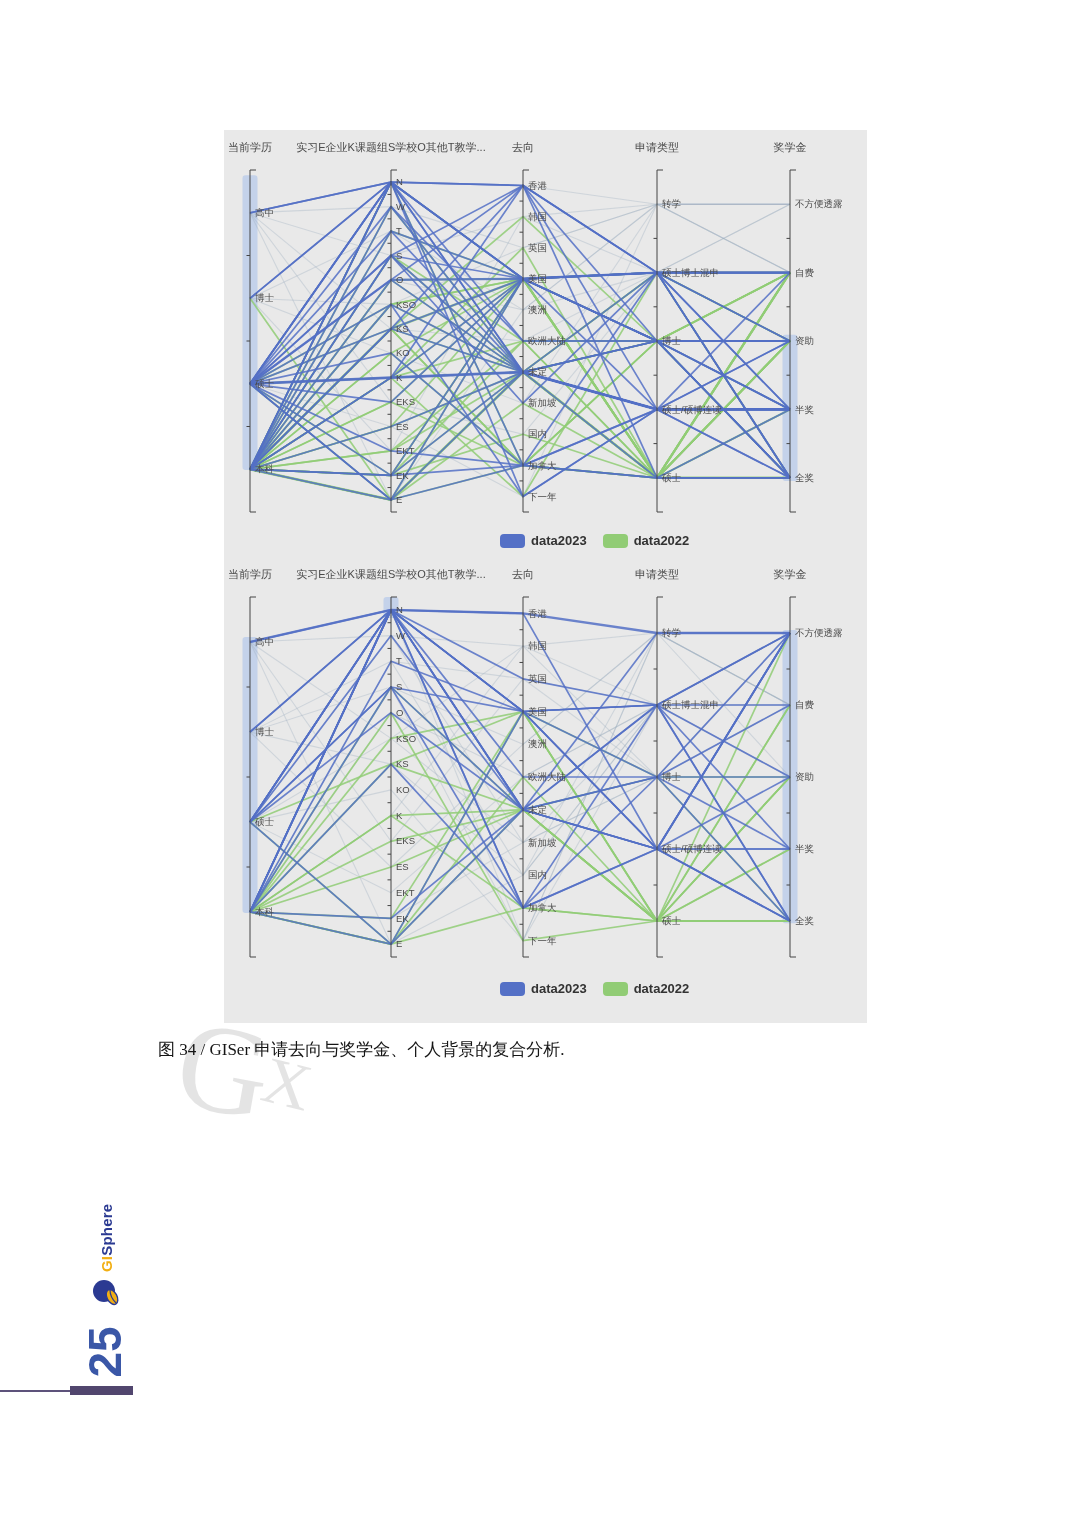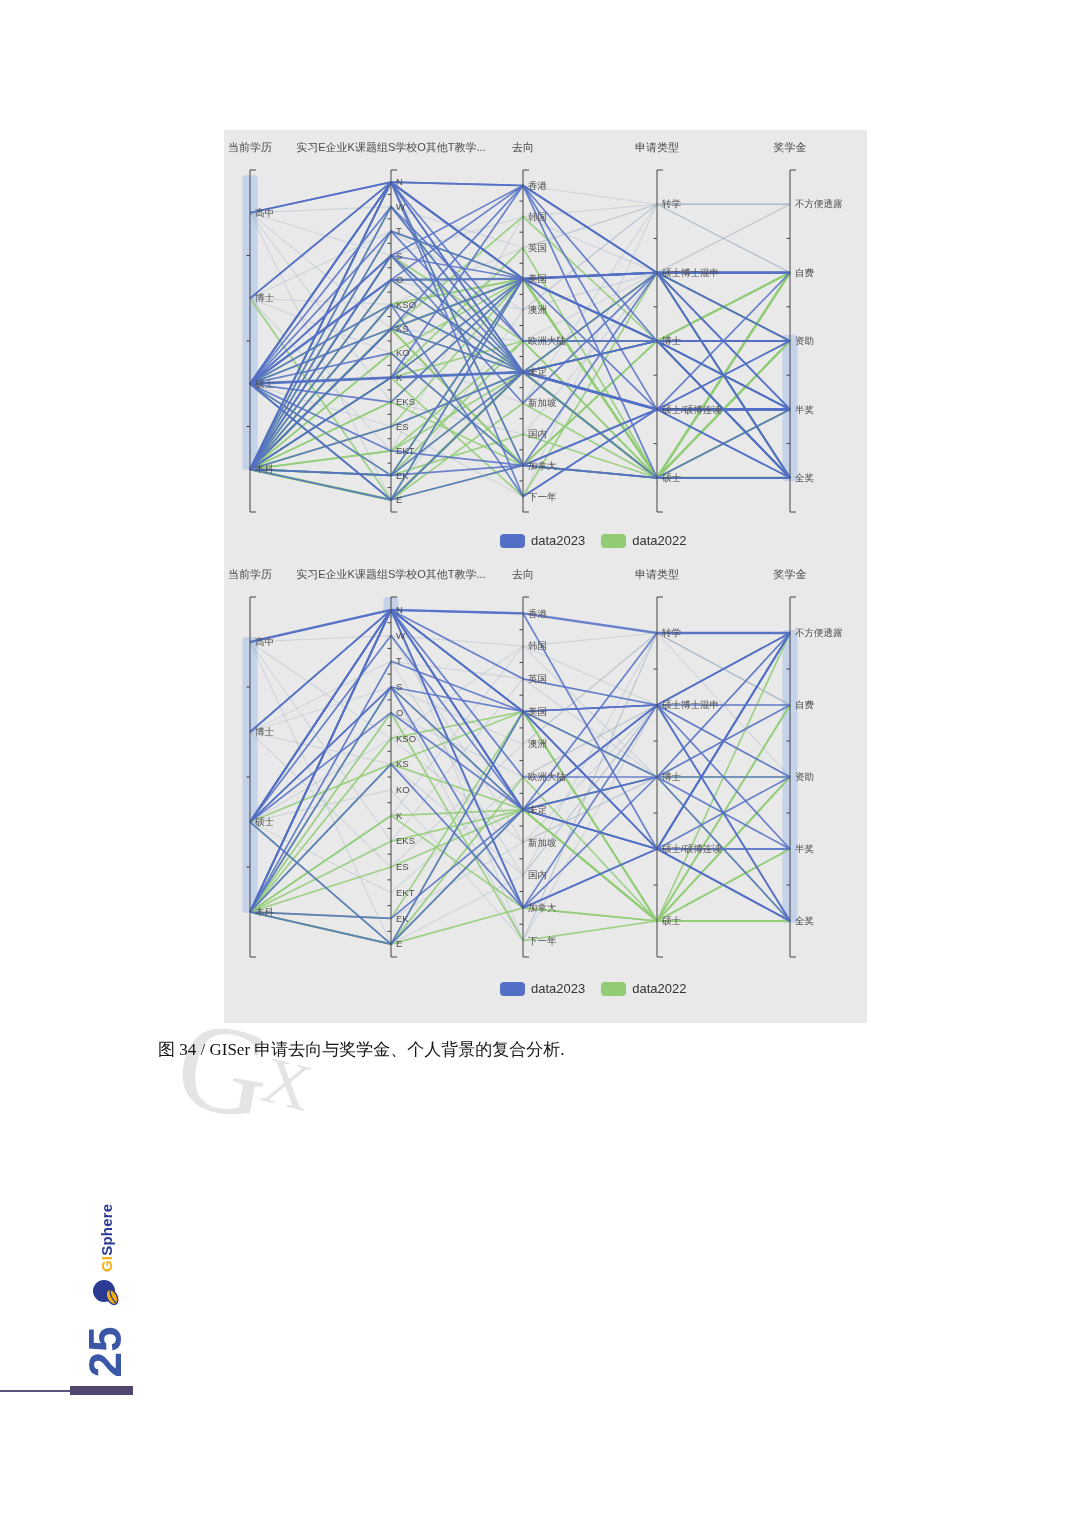--- a/index.html
+++ b/index.html
@@ -2,21 +2,21 @@
 <html><head>
 <meta charset="utf-8">
 <style>
   html,body{margin:0;padding:0;background:#fff;}
   #page{position:relative;width:1080px;height:1527px;background:#ffffff;overflow:hidden;
         font-family:"Liberation Sans",sans-serif;}
   #chart-panel{position:absolute;left:224px;top:130px;width:643px;height:893px;
         background:#e9e9e9;}
   #charts-svg{position:absolute;left:0;top:0;}
   .legend-row{position:absolute;left:276px;display:flex;gap:16px;align-items:center;}
-  .legend-item{display:flex;align-items:center;gap:6px;cursor:pointer;}
+  .legend-item{display:flex;align-items:center;gap:6px;cursor:pointer;font-weight:bold;}
   .legend-swatch{width:25px;height:14px;border-radius:4px;}
   .legend-label{font-size:13px;color:#333;}
   #figure-caption{position:absolute;left:158px;top:1038px;width:700px;
         font-family:"Liberation Serif",serif;font-size:17px;color:#151515;}
   #watermark{position:absolute;left:178px;top:998px;color:rgba(90,90,90,0.16);
         font-family:"Liberation Serif",serif;pointer-events:none;}
   #watermark .wm-g{font-size:126px;display:inline-block;transform:rotate(10deg);}
   #watermark .wm-x{font-size:66px;display:inline-block;transform:rotate(14deg);
         vertical-align:super;margin-left:-6px;}
   #brand-block{position:absolute;left:84px;top:1183px;width:44px;height:124px;}

